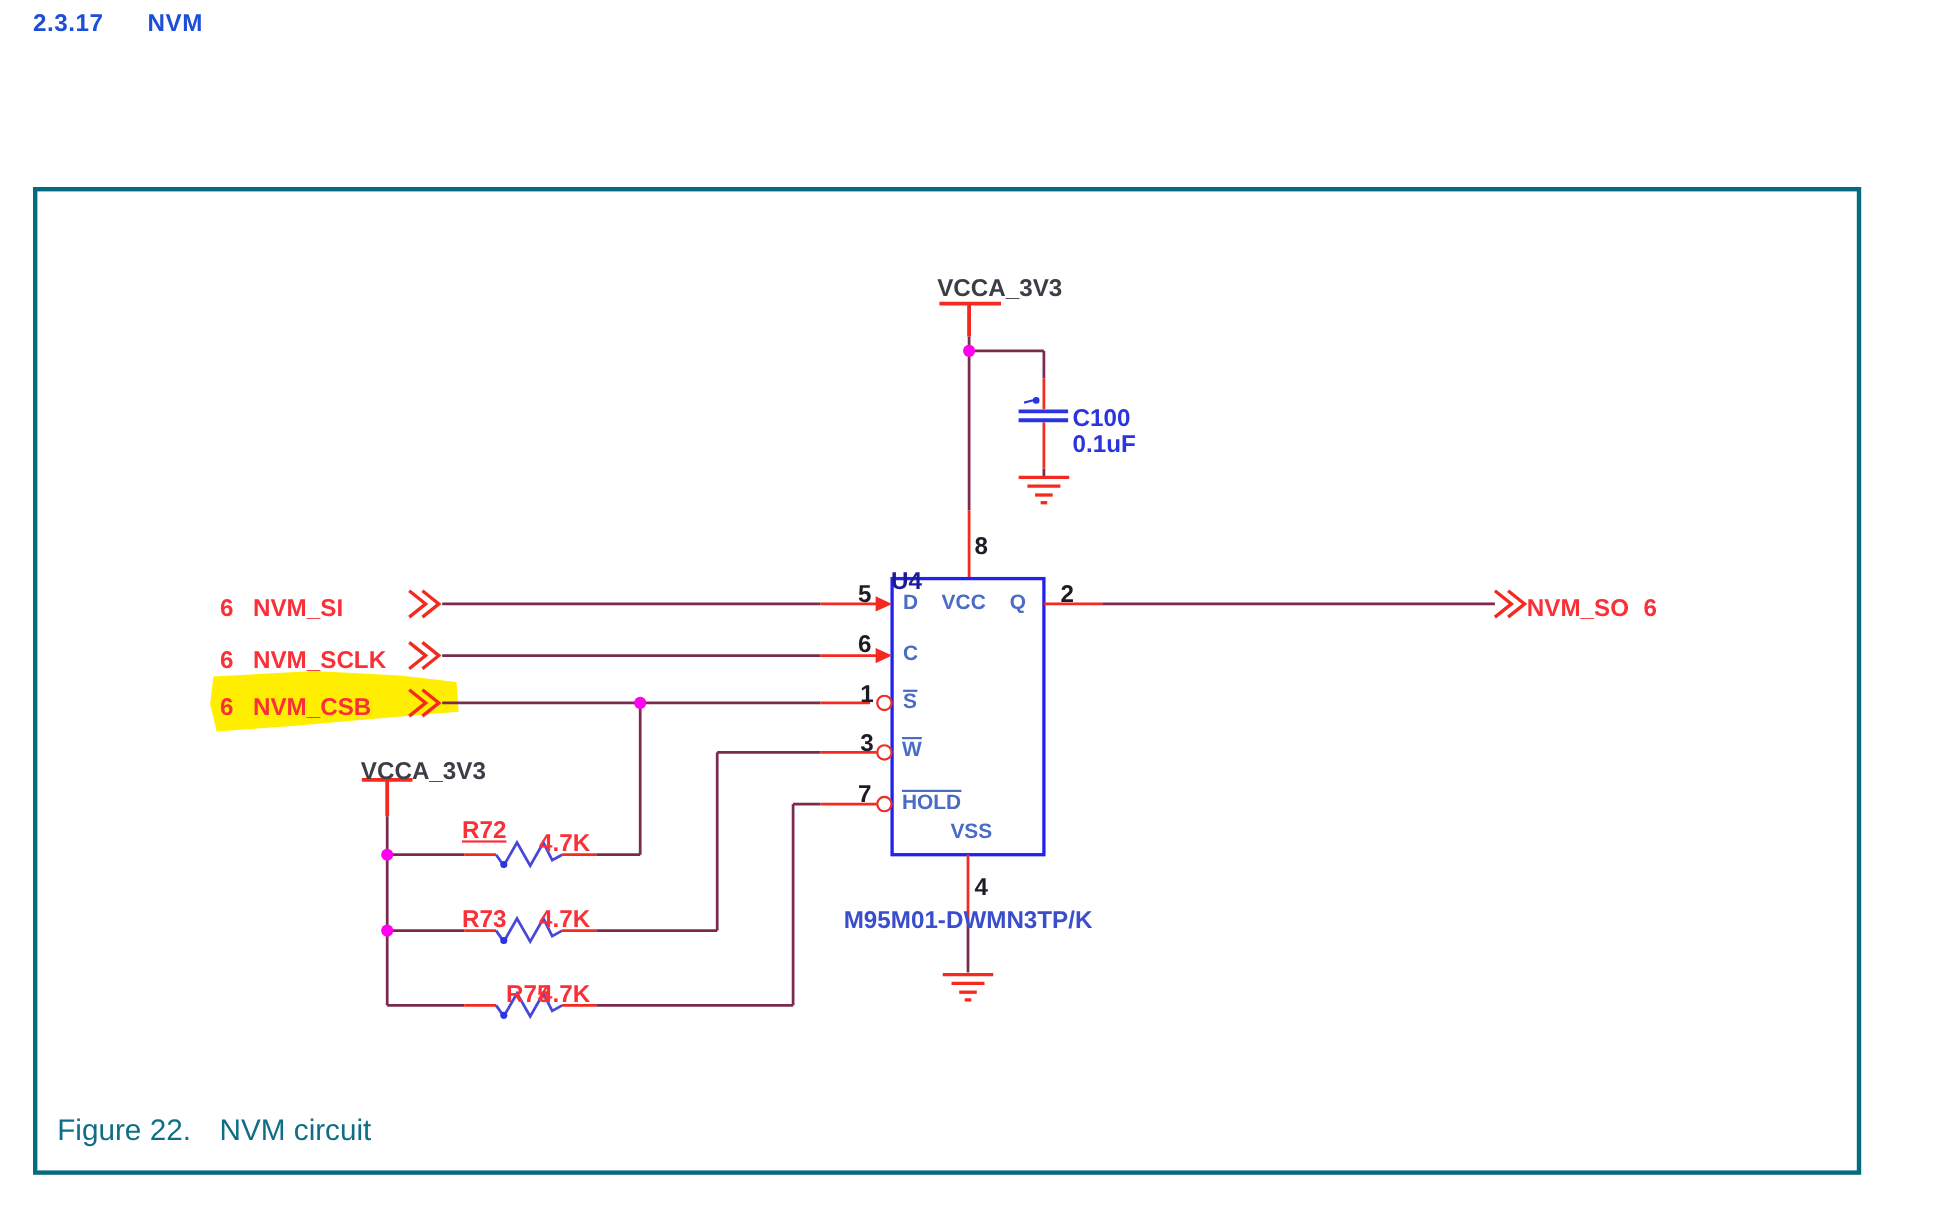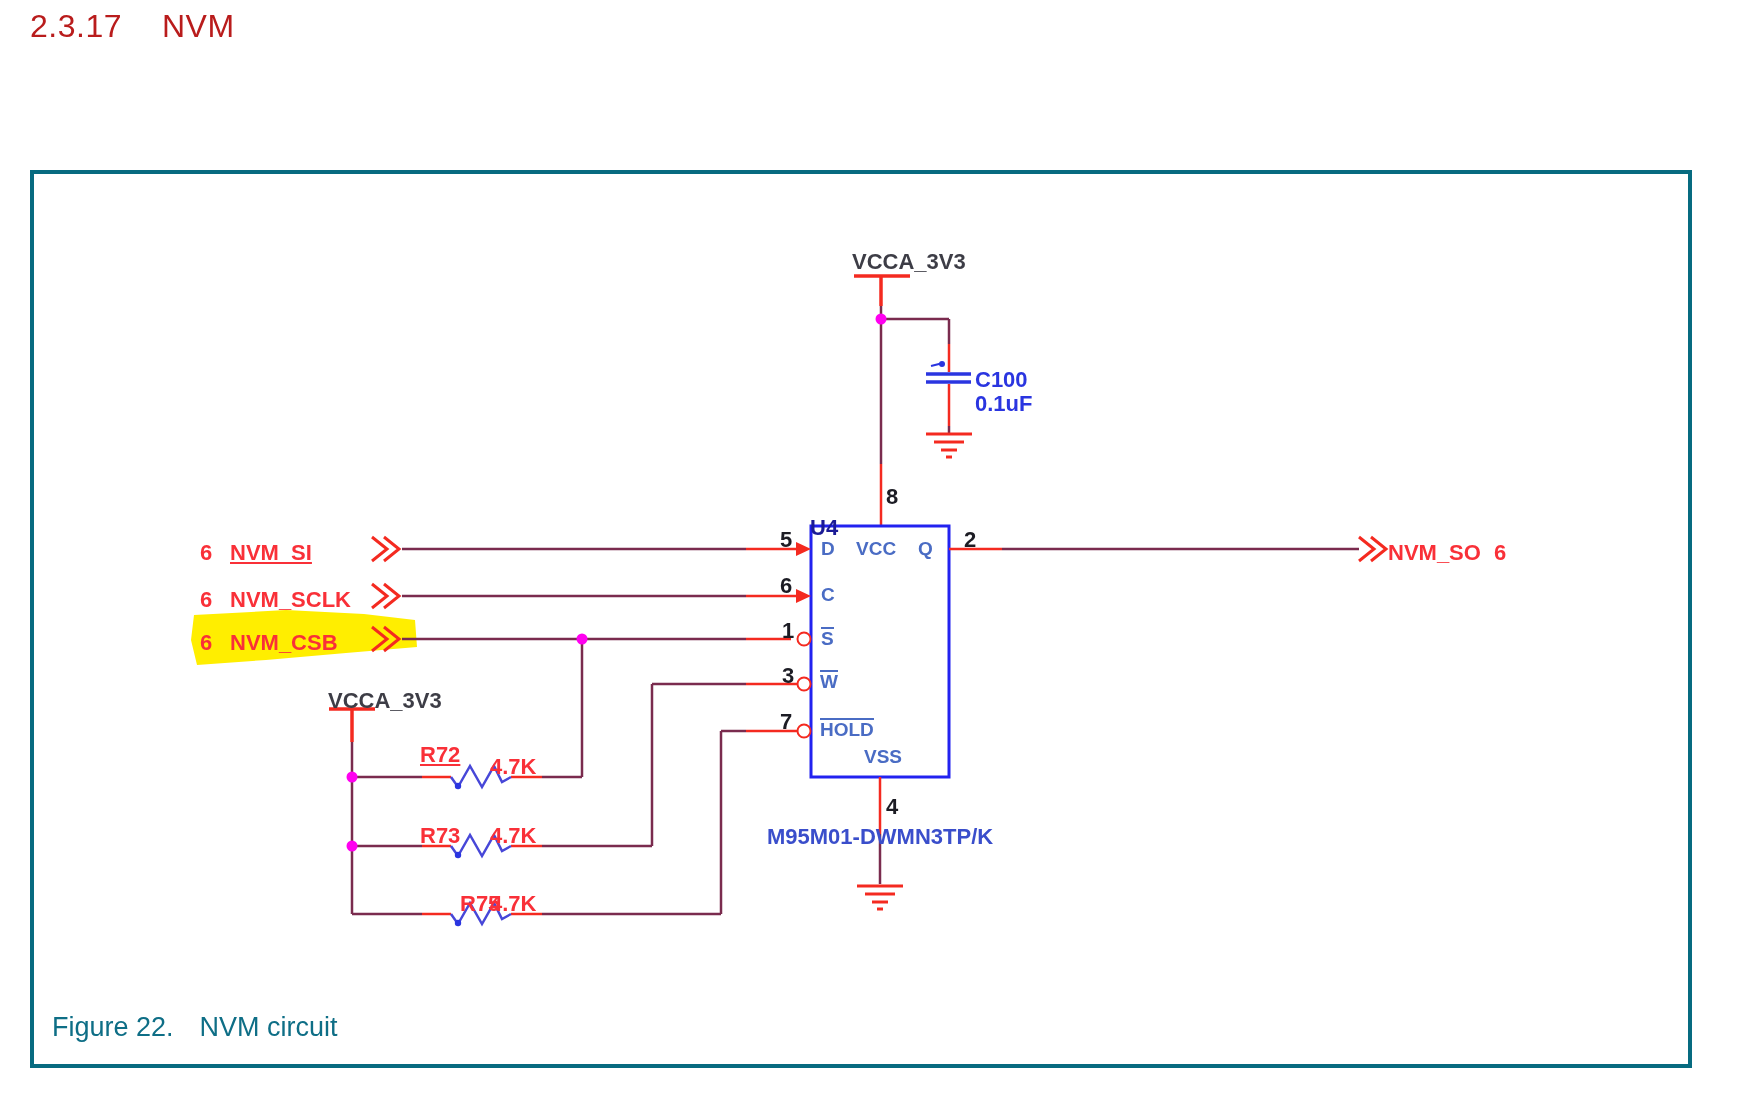--- a/index.html
+++ b/index.html
@@ -3,22 +3,22 @@
 <meta charset="utf-8">
 <style>
   html,body{margin:0;padding:0;}
   body{
     width:1757px;height:1103px;position:relative;background:#ffffff;
     font-family:"Liberation Sans", sans-serif;overflow:hidden;
   }
   .abs{position:absolute;}
   
   .heading{
-    position:absolute;left:30px;top:8px;font-size:32px;color:#b91c1c;
-    letter-spacing:.5px;white-space:nowrap;
+    position:absolute;left:30px;top:8px;font-size:22px;color:#1d4ed8;
+    letter-spacing:.5px;white-space:nowrap;font-weight:bold;
   }
   .heading .num{margin-right:40px;}
   .bodytext{
     position:absolute;left:30px;top:62px;font-size:24.5px;color:#1f1f1f;
     line-height:37px;white-space:nowrap;
   }
   
   .figure-box{
     position:absolute;left:30px;top:170px;width:1662px;height:898px;
     border:4px solid #076b80;background:#ffffff;box-sizing:border-box;
@@ -202,21 +202,21 @@
   <span class="slabel icpin abs" style="left:884px;top:364px;">Q</span>
   <span class="slabel icpin abs" style="left:787px;top:410px;">C</span>
   <span class="slabel icpin abs" style="left:787px;top:453px;"><span class="ovl">S</span></span>
   <span class="slabel icpin abs" style="left:786px;top:496px;"><span class="ovl">W</span></span>
   <span class="slabel icpin abs" style="left:786px;top:544px;"><span class="ovl">HOLD</span></span>
   <span class="slabel icpin abs" style="left:830px;top:572px;">VSS</span>
 
   <span class="slabel blue-part partnum abs" style="left:733px;top:650px;">M95M01-DWMN3TP/K</span>
 
   <span class="slabel net-red abs" style="left:166px;top:366px;">6</span>
-  <span class="slabel net-red abs" style="left:196px;top:366px;text-decoration:underline;">NVM_SI</span>
+  <span class="slabel net-red abs" style="left:196px;top:366px;">NVM_SI</span>
   <span class="slabel net-red abs" style="left:166px;top:413px;">6</span>
   <span class="slabel net-red abs" style="left:196px;top:413px;">NVM_SCLK</span>
   <span class="slabel net-red abs" style="left:166px;top:456px;">6</span>
   <span class="slabel net-red abs" style="left:196px;top:456px;">NVM_CSB</span>
 
   <span class="slabel net-red abs" style="left:1354px;top:366px;">NVM_SO</span>
   <span class="slabel net-red abs" style="left:1460px;top:366px;">6</span>
 
   <span class="slabel dark abs" style="left:294px;top:514px;">VCCA_3V3</span>
 

